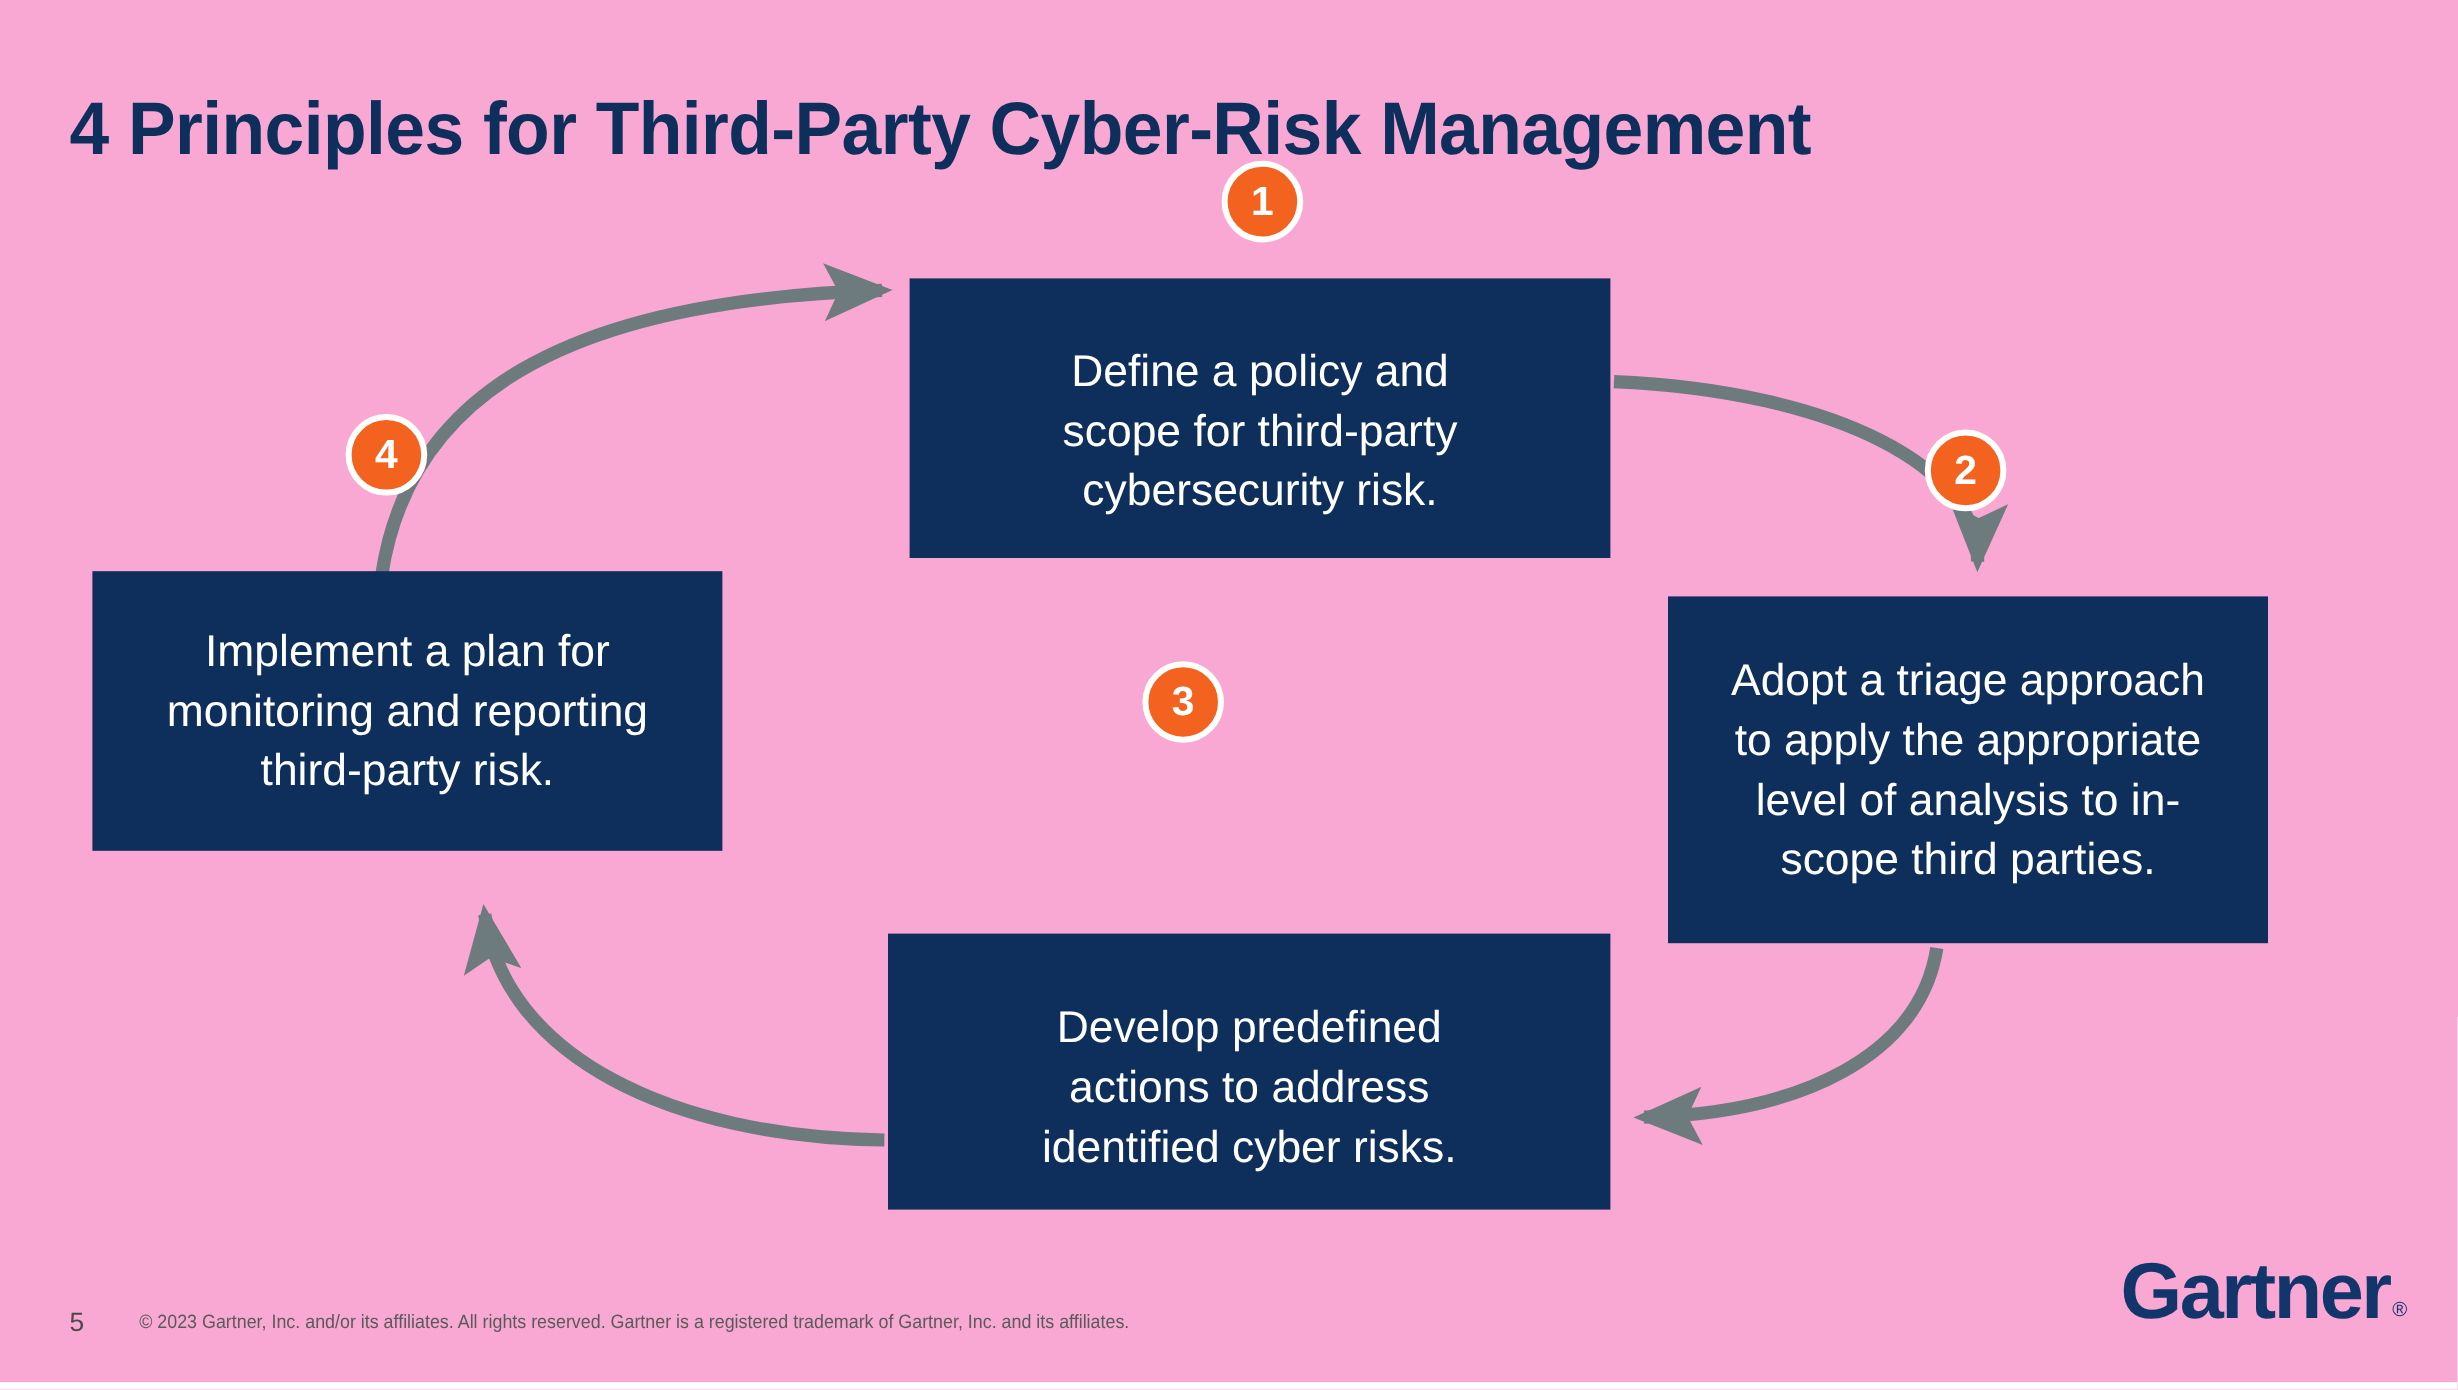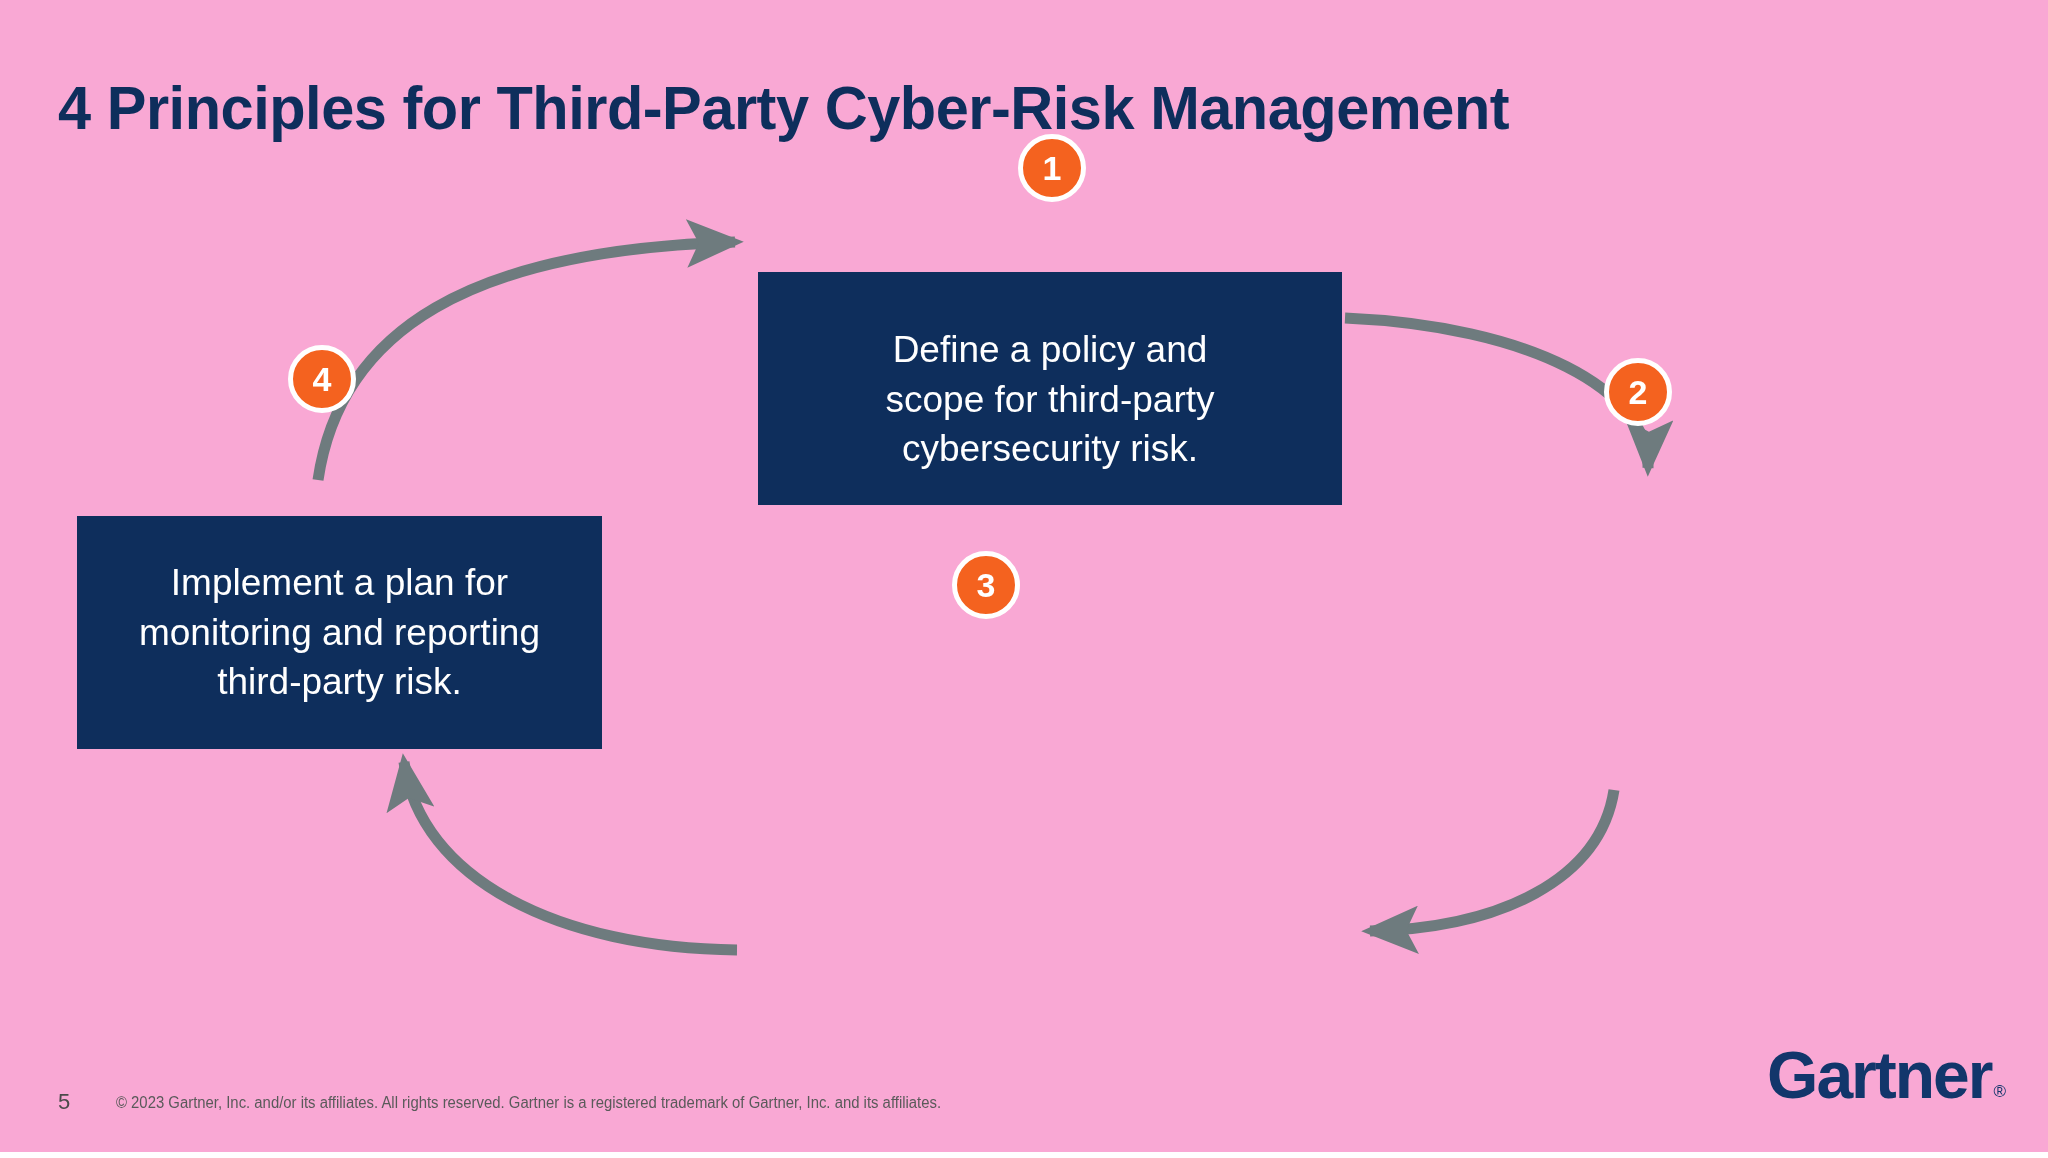--- a/index.html
+++ b/index.html
@@ -47,21 +47,20 @@
   .proc-box {
     position: absolute;
     background: #0E2E5C;
     color: #ffffff;
     display: flex;
     align-items: center;
     justify-content: center;
     text-align: center;
     box-sizing: border-box;
     z-index: 3;
-    margin-top: 40px;
   }
   .proc-text {
     font-size: 37px;
     line-height: 1.35;
     color: #ffffff;
     padding: 0 26px;
     white-space: pre-line;
   }
 
   #box-1 { left: 758px;  top: 232px; width: 584px; height: 233px; }
@@ -161,22 +160,33 @@
     <path d="M 737 950 C 560 948 420 880 404 762" fill="none" stroke="#6E7B7E" stroke-width="11" marker-end="url(#arrowhead)"></path>
   </svg>
 
   <div class="proc-box" id="box-1">
     <div class="proc-text">Define a policy and
 scope for third-party
 cybersecurity risk.</div>
   </div>
   <div class="step-badge" id="badge-1">1</div>
 
+  <div class="proc-box" id="box-2">
+    <div class="proc-text">Adopt a triage approach
+to apply the appropriate
+level of analysis to in-
+scope third parties.</div>
+  </div>
   <div class="step-badge" id="badge-2">2</div>
 
+  <div class="proc-box" id="box-3">
+    <div class="proc-text">Develop predefined
+actions to address
+identified cyber risks.</div>
+  </div>
   <div class="step-badge" id="badge-3">3</div>
 
   <div class="proc-box" id="box-4">
     <div class="proc-text">Implement a plan for
 monitoring and reporting
 third-party risk.</div>
   </div>
   <div class="step-badge" id="badge-4">4</div>
 
   <div id="page-number">5</div>

